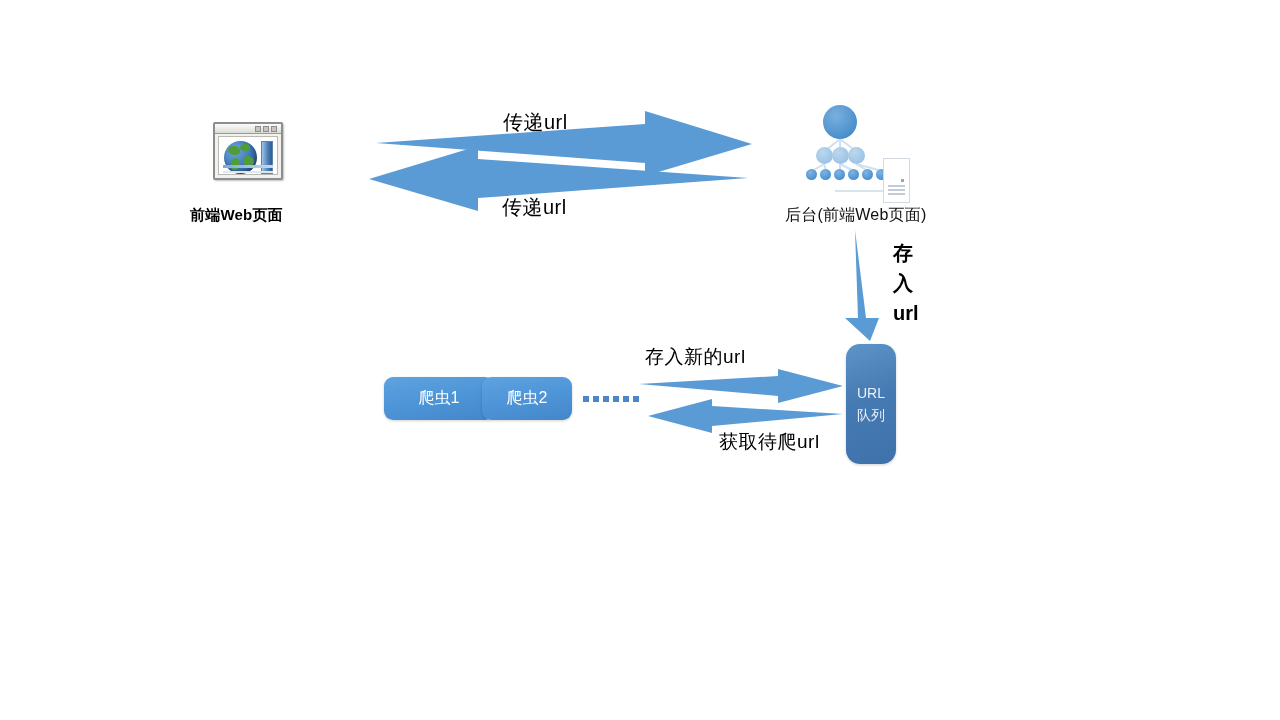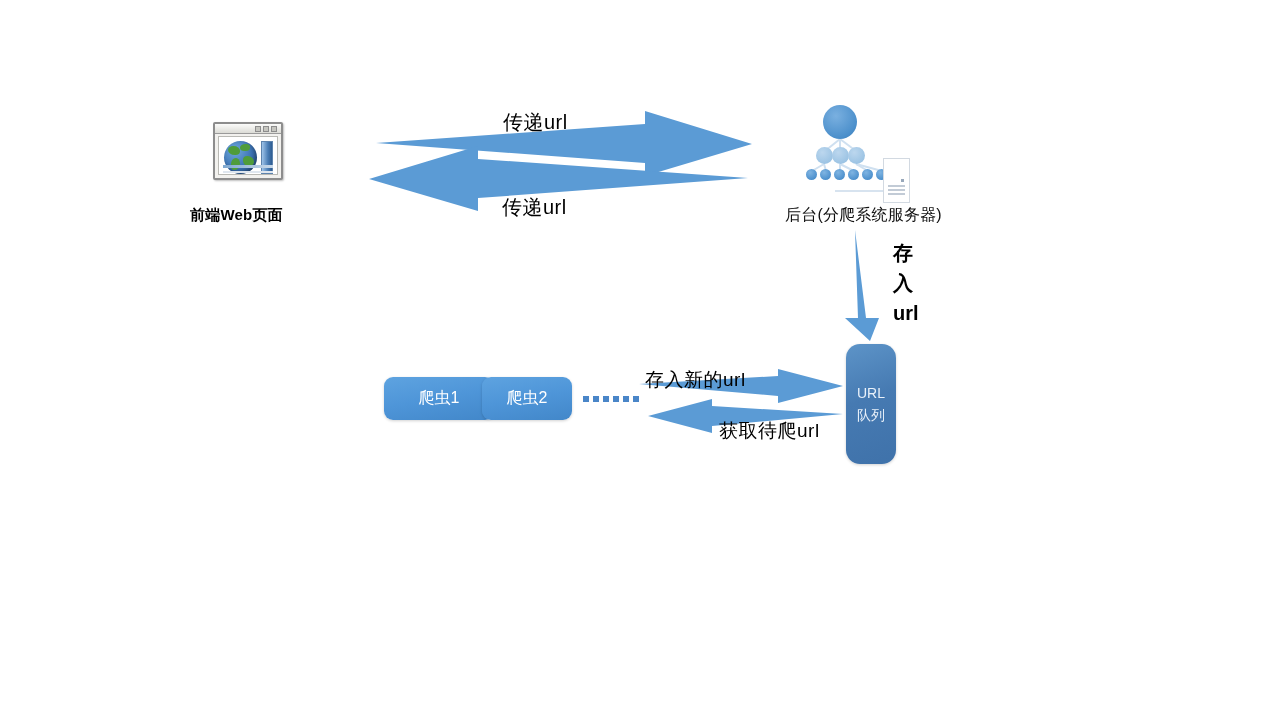--- a/index.html
+++ b/index.html
@@ -166,22 +166,22 @@
   .lbl {
     position: absolute;
     color: #000;
     white-space: nowrap;
     font-size: 20px;
     font-weight: 400;
     letter-spacing: .5px;
   }
   .lbl-pass   { left: 503px; top: 109px; }
   .lbl-return { left: 502px; top: 194px; }
-  .lbl-store-new { left: 645px; top: 367px; font-size: 19px; }
-  .lbl-fetch     { left: 719px; top: 418px; font-size: 19px; }
+  .lbl-store-new { left: 645px; top: 344px; font-size: 19px; }
+  .lbl-fetch     { left: 719px; top: 429px; font-size: 19px; }
 
   .lbl-vert {
     position: absolute;
     left: 893px; top: 238px;
     width: 30px;
     text-align: left;
     font-size: 20px;
     font-weight: 600;
     color: #000;
     line-height: 30px;
@@ -289,21 +289,21 @@
   <span class="node node-small s4"></span>
   <span class="node node-small s5"></span>
   <span class="node node-small s6"></span>
   <div class="rack">
     <span class="rack-dot"></span>
     <span class="rack-line r1"></span>
     <span class="rack-line r2"></span>
     <span class="rack-line r3"></span>
   </div>
 </div>
-<div class="caption caption-server">后台(分爬系统服务器)</div>
+<div class="caption caption-server">后台(前端Web页面)</div>
 
 <div class="lbl lbl-pass">传递url</div>
 
 <div class="lbl lbl-return">传递url</div>
 
 <div class="lbl-vert">
   <span>存</span>
   <span>入</span>
   <span>url</span>
 </div>

